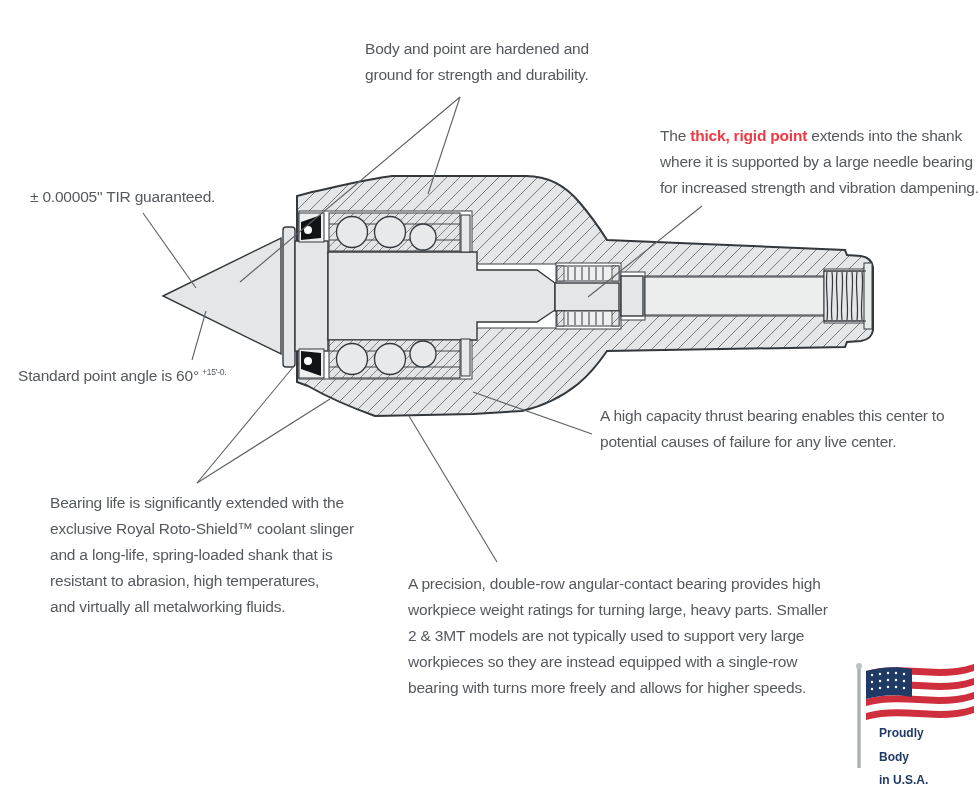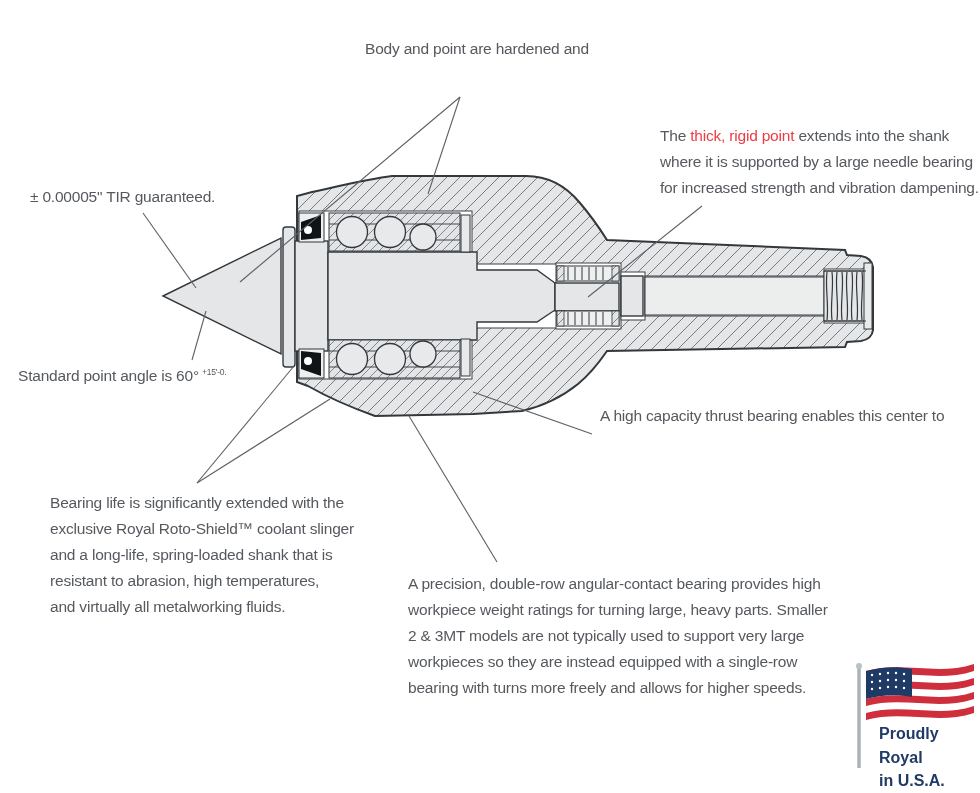--- a/index.html
+++ b/index.html
@@ -1,24 +1,24 @@
 <!DOCTYPE html>
 <html><head>
 <meta charset="utf-8">
 <style>
   html,body{margin:0;padding:0;background:#ffffff;}
   .stage{position:relative;width:980px;height:793px;background:#ffffff;overflow:hidden;
          font-family:"Liberation Sans","DejaVu Sans",sans-serif;color:#55595e;}
   svg{position:absolute;left:0;top:0;}
   .note{position:absolute;font-size:15.5px;line-height:26px;letter-spacing:-0.2px;color:#55595e;}
   .note .ln{display:block;white-space:nowrap;}
-  .red{color:#ed3b43;font-weight:normal;}
+  .red{color:#ed3b43;font-weight:bold;}
   .tol{display:inline-flex;flex-direction:row;font-size:8.5px;line-height:8px;
        vertical-align:6px;margin-left:3px;color:#55595e;}
-  .usa{position:absolute;font-size:16px;font-weight:bold;line-height:23.5px;color:#203a66;}
+  .usa{position:absolute;font-size:12px;font-weight:bold;line-height:23.5px;color:#203a66;}
   .usa .ln{display:block;white-space:nowrap;}
 </style>
 </head>
 <body>
 
 <div class="stage">
 
   <svg width="980" height="793" viewBox="0 0 980 793">
     <defs>
       <pattern id="hatch" width="13" height="13" patternUnits="userSpaceOnUse">
@@ -164,20 +164,21 @@
           <circle cx="880" cy="688" r="1.2"></circle>
           <circle cx="888" cy="687" r="1.2"></circle>
           <circle cx="896" cy="687" r="1.2"></circle>
           <circle cx="904" cy="688" r="1.2"></circle>
       </g>
     </g>
   </svg>
 
   <div class="note" style="left:365px;top:36px;">
     <span class="ln">Body and point are hardened and</span>
+    <span class="ln">ground for strength and durability.</span>
   </div>
 
   <div class="note" style="left:660px;top:123px;">
     <span class="ln"><span>The </span><span class="red">thick, rigid point</span><span> extends into the shank</span></span>
     <span class="ln">where it is supported by a large needle bearing</span>
     <span class="ln">for increased strength and vibration dampening.</span>
   </div>
 
   <div class="note" style="left:30px;top:184px;">
     <span class="ln">± 0.00005" TIR guaranteed.</span>
@@ -185,37 +186,38 @@
 
   <div class="note" style="left:18px;top:363px;">
     <span class="ln"><span>Standard point angle is 60°</span><span class="tol">
           <span>+15'</span>
           <span>-0.</span>
         </span></span>
   </div>
 
   <div class="note" style="left:600px;top:403px;">
     <span class="ln">A high capacity thrust bearing enables this center to</span>
+    <span class="ln">potential causes of failure for any live center.</span>
   </div>
 
   <div class="note" style="left:50px;top:490px;">
     <span class="ln">Bearing life is significantly extended with the</span>
     <span class="ln">exclusive Royal Roto-Shield™ coolant slinger</span>
     <span class="ln">and a long-life, spring-loaded shank that is</span>
     <span class="ln">resistant to abrasion, high temperatures,</span>
     <span class="ln">and virtually all metalworking fluids.</span>
   </div>
 
   <div class="note" style="left:408px;top:571px;">
     <span class="ln">A precision, double-row angular-contact bearing provides high</span>
     <span class="ln">workpiece weight ratings for turning large, heavy parts. Smaller</span>
     <span class="ln">2 &amp; 3MT models are not typically used to support very large</span>
     <span class="ln">workpieces so they are instead equipped with a single-row</span>
     <span class="ln">bearing with turns more freely and allows for higher speeds.</span>
   </div>
 
   <div class="usa" style="left:879px;top:722px;">
     <span class="ln">Proudly</span>
-    <span class="ln">Royal</span>
+    <span class="ln">Body</span>
     <span class="ln">in U.S.A.</span>
   </div>
 
 </div>
 
 </body></html>

